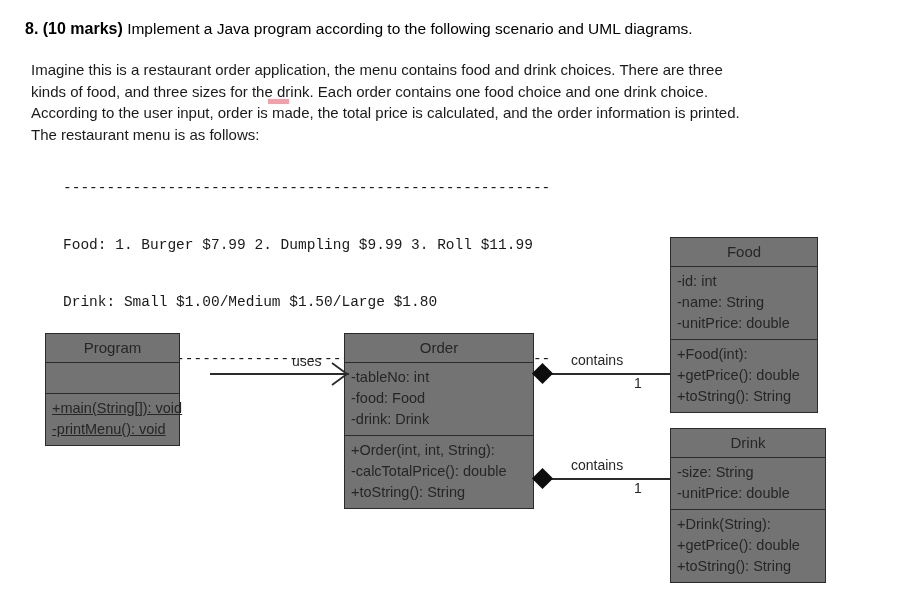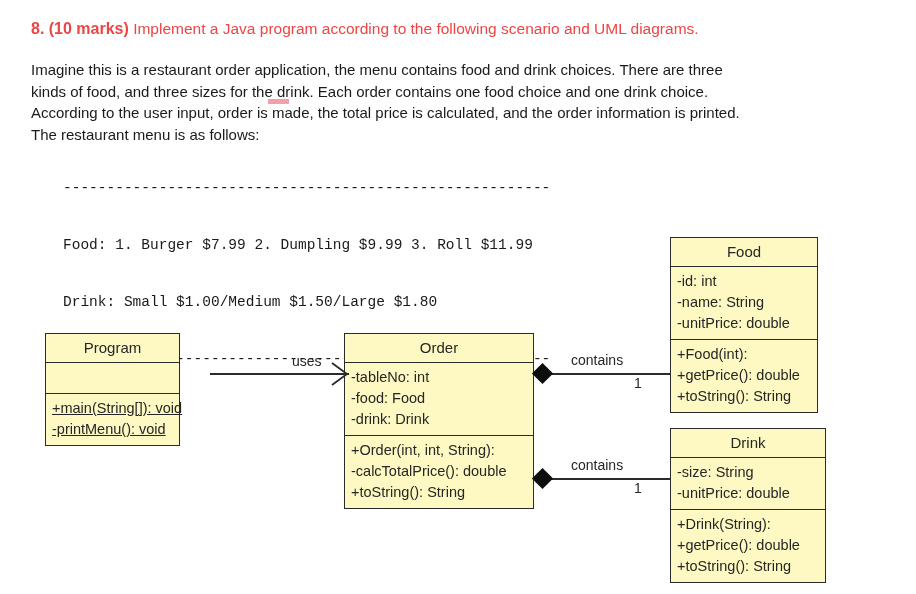--- a/index.html
+++ b/index.html
@@ -13,26 +13,26 @@
     position: relative;
     overflow: hidden;
     font-family: "Liberation Sans", sans-serif;
     color: #1a1a1a;
     -webkit-font-smoothing: antialiased;
   }
 
   
   .question-heading {
     position: absolute;
-    left: 31px;
+    left: 25px;
     top: 19px;
     width: 860px;
     font-size: 15.5px;
     line-height: 20px;
-    color: #ef4444;
+    color: #000000;
   }
   .question-heading .marks {
     font-weight: bold;
     font-size: 16px;
   }
   .question-heading .stem {
     font-weight: normal;
   }
 
   .scenario {
@@ -79,21 +79,21 @@
     left: 0;
     top: 225px;
     width: 916px;
     height: 369px;
   }
 
   .uml-class {
     position: absolute;
     box-sizing: border-box;
     border: 1.6px solid #2b2b2b;
-    background: #fef9c3;
+    background: #737373;
     font-size: 14.5px;
     color: #262626;
   }
   .uml-compartment {
     box-sizing: border-box;
     padding: 4px 6px 5px 6px;
   }
   .uml-compartment + .uml-compartment {
     border-top: 1.6px solid #2b2b2b;
   }

